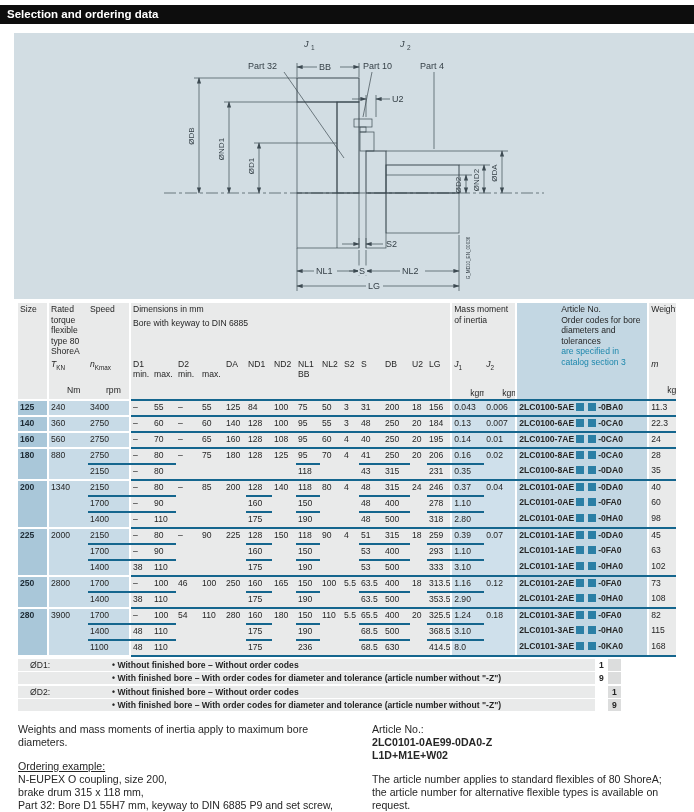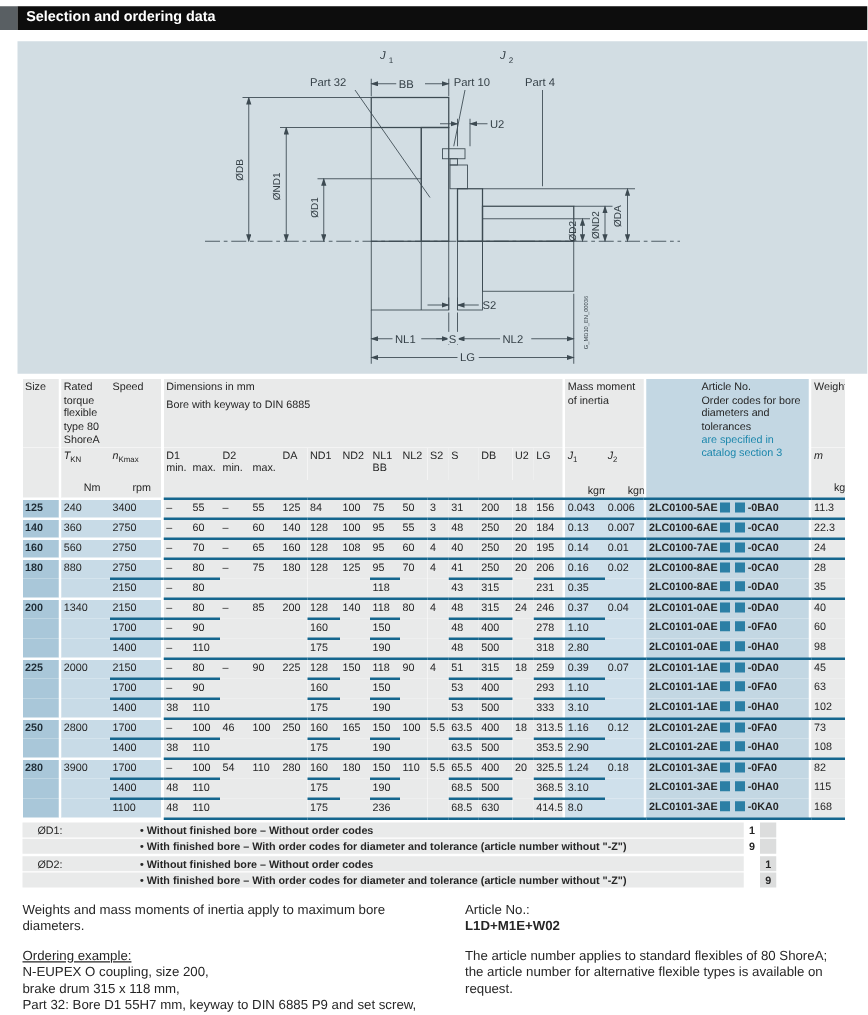--- a/index.html
+++ b/index.html
@@ -1,20 +1,20 @@
 <!DOCTYPE html>
 <html style="--accent: #15668e; --link: #1d87ac; --square: #2b7fa5; --panel: #d2dde3; --header_bg: #e9eaea; --size_col: #a9c7d9; --blue_col: #c8dbe7; --j_col: #cfe0eb; --article_col: #c3d7e3; --gray_row: #e9eaea; --marker_col: #dcdddd;"><head>
 <meta charset="utf-8">
 <style>
   html,body{margin:0;padding:0;background:#fff;}
   body{width:694px;font-family:"Liberation Sans",sans-serif;color:#262626;}
   .page{width:694px;padding-top:5px;}
 
   
-  .titlebar{display:flex;height:19px;margin:0 0 9px 0;}
+  .titlebar{display:flex;height:19px;margin:0 0 9px 0;flex-direction:column;}
   .titlebar .sq-marker{width:14px;background:#595f63;}
   .titlebar .bar{flex:1;background:#0d0d0d;color:#fff;font-size:11.5px;font-weight:bold;
     line-height:19px;padding-left:7px;}
 
   
   .drawing{margin-left:14px;width:680px;height:266px;background:var(--panel);}
   svg text{font-family:"Liberation Sans",sans-serif;fill:#343f46;}
   .dline{stroke:#3d4a52;stroke-width:1;fill:none;}
   .thin{stroke:#3d4a52;stroke-width:0.7;fill:none;}
   .cl{stroke:#3d4a52;stroke-width:0.7;stroke-dasharray:12 3 3 3;}
@@ -681,18 +681,19 @@
       <div class="ord-lines">
         <div>N-EUPEX O coupling, size 200,</div>
         <div>brake drum 315 x 118 mm,</div>
         <div>Part 32: Bore D1 55H7 mm, keyway to DIN 6885 P9 and set screw,</div>
         <div>Part 4: Bore D2 60H7 mm, keyway to DIN 6885 and set screw.</div>
       </div>
 
     </div>
     <div class="bcol-right">
       <div>Article No.:</div>
+      <div class="art-bold">2LC0101-0AE99-0DA0-Z</div>
       <div class="art-bold">L1D+M1E+W02</div>
       <p style="margin-top:11px;">The article number applies to standard flexibles of 80 ShoreA; the article number for alternative flexible types is available on request.</p>
     </div>
   </div>
 
 </div>
 
 </body></html>

